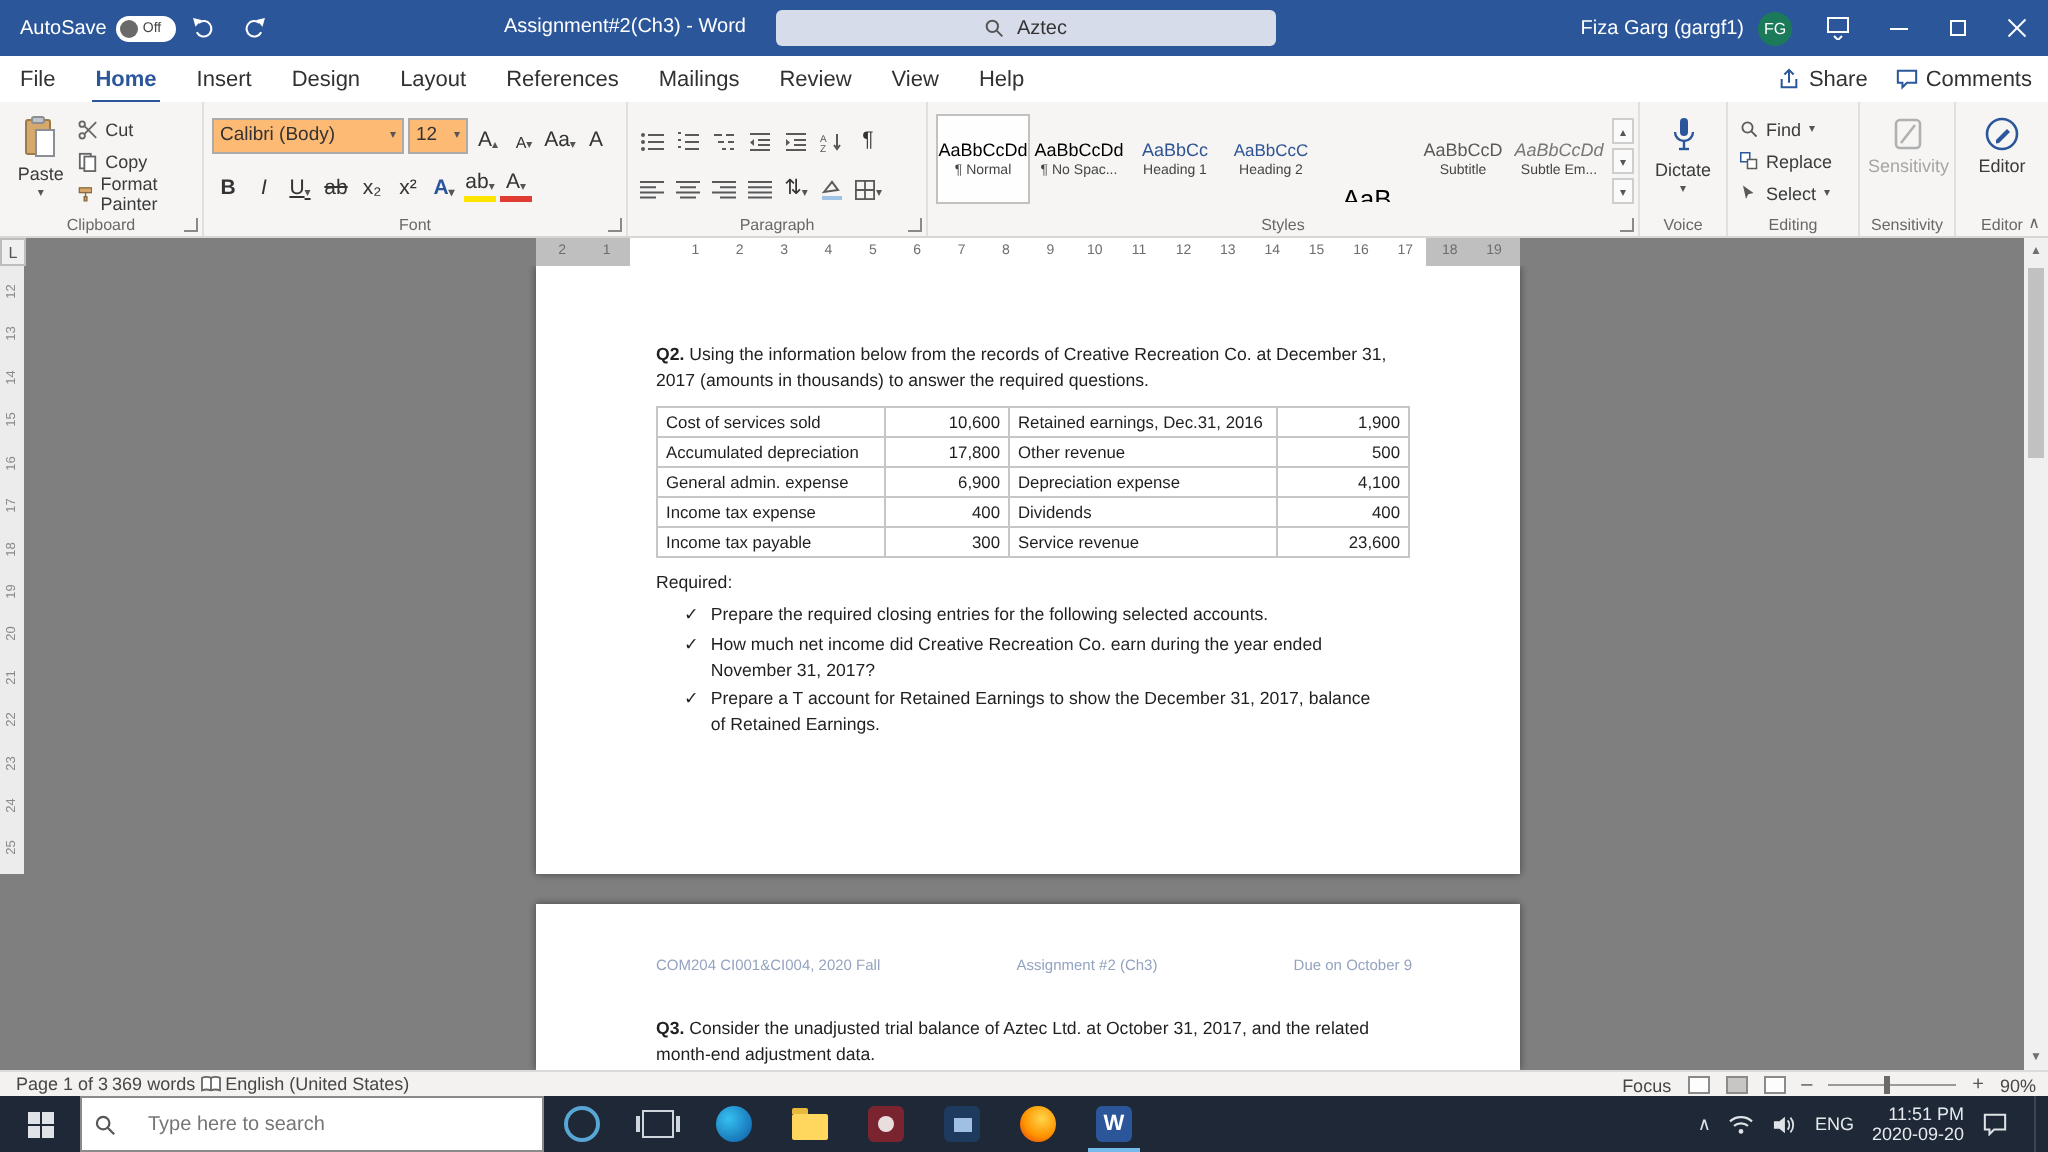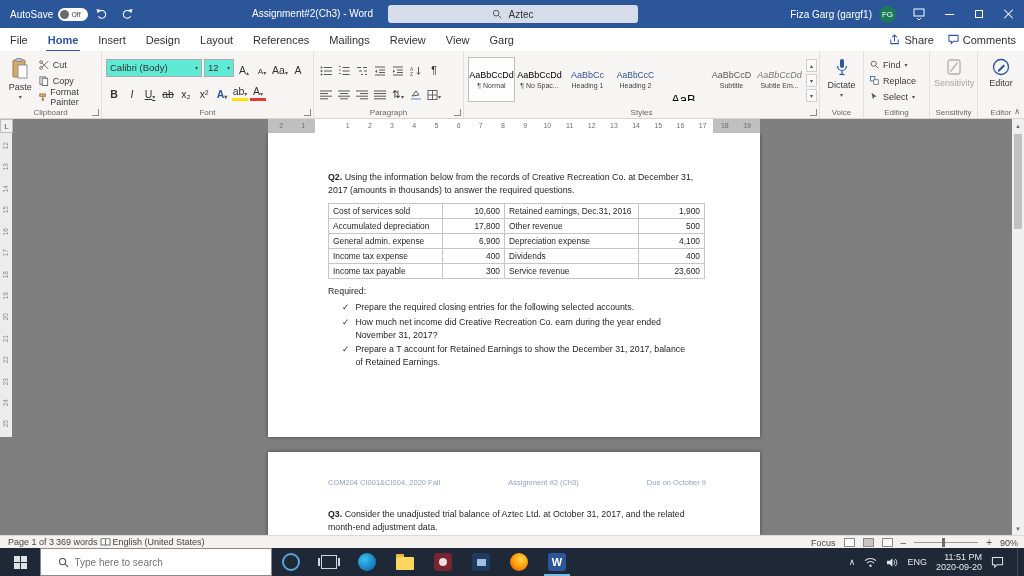--- a/index.html
+++ b/index.html
@@ -36,21 +36,21 @@
   
   .ribbon { position:absolute; top:51px; left:0; width:1024px; height:68px; background:#f6f5f4; border-bottom:1px solid #d8d6d4; display:flex; }
   .rgroup { position:relative; height:100%; border-right:1px solid #e2e0de; padding:4px 4px 14px 4px; display:flex; align-items:flex-start; }
   .glabel { position:absolute; bottom:1px; left:0; right:0; text-align:center; font-size:8px; color:#6a6867; }
   .launch { position:absolute; right:2px; bottom:2px; width:7px; height:7px; border-right:1px solid #8a8a8a; border-bottom:1px solid #8a8a8a; }
   .bigbtn { width:42px; height:100%; display:flex; flex-direction:column; align-items:center; padding-top:3px; font-size:9px; color:#3b3b3b; text-align:center; gap:2px; }
   .smallcol { display:flex; flex-direction:column; justify-content:flex-start; gap:1px; padding-top:2px; }
   .srow { display:flex; align-items:center; gap:4px; font-size:9px; color:#3b3b3b; height:15px; padding:0 2px; }
   .fp-rows { display:flex; flex-direction:column; gap:3px; padding-top:2px; }
   .rrow { display:flex; align-items:center; gap:2px; height:21px; }
-  .combo { background:#5eead4; border:1px solid #acaba9; height:18px; display:flex; align-items:center; justify-content:space-between; padding:0 3px; font-size:9.5px; color:#333; }
+  .combo { background:#fdba74; border:1px solid #acaba9; height:18px; display:flex; align-items:center; justify-content:space-between; padding:0 3px; font-size:9.5px; color:#333; }
   .sbtn { min-width:16px; height:18px; display:flex; align-items:flex-end; justify-content:center; font-size:10.5px; color:#333; padding-bottom:1px; }
   .caret { font-size:6px; color:#555; line-height:1; }
   .u-btn { text-decoration:underline; }
   .hl-btn { border-bottom:3px solid #ffe400; line-height:1; }
   .fc-btn { border-bottom:3px solid #e03c31; line-height:1; }
   .fx-btn { color:#2b579a; font-weight:bold; }
   .sub-s { font-size:8px; }
   .styles-gallery { display:flex; gap:1px; padding-top:2px; }
   .styleitem { width:47px; height:45px; display:flex; flex-direction:column; align-items:center; justify-content:center; gap:2px; border:1px solid transparent; overflow:hidden; }
   .styleitem.sel { border-color:#c3c1bf; background:#fefefe; }
@@ -107,21 +107,21 @@
   .viewic.sel { background:#c7c6c4; }
   .zoomtrack { position:relative; width:64px; height:1px; background:#9a9a9a; }
   .zoomthumb { position:absolute; left:28px; top:-4px; width:3px; height:9px; background:#6a6a6a; }
   .zsign { font-size:10px; color:#555; line-height:1; }
 
   
   .taskbar { position:absolute; top:548px; left:0; width:1024px; height:28px; background:#1e2836; display:flex; align-items:stretch; color:#e6e9ed; }
   .startbtn { width:40px; display:flex; align-items:center; justify-content:center; }
   .winlogo { display:grid; grid-template-columns:6px 6px; grid-template-rows:6px 6px; gap:1px; }
   .winlogo div { background:#dfe3e8; }
-  .tb-searchbox { width:232px; background:#fff; border:1px solid #8a8a8a; display:flex; align-items:center; padding:0 6px; gap:6px;justify-content:center; }
+  .tb-searchbox { width:232px; background:#fff; border:1px solid #8a8a8a; display:flex; align-items:center; padding:0 6px; gap:16px; }
   .tb-searchbox input { border:none; outline:none; font-size:10px; color:#5f5f5f; width:180px; font-family:"Liberation Sans",sans-serif; background:transparent; }
   .taskicon { width:38px; display:flex; align-items:center; justify-content:center; position:relative; }
   .taskicon.active::after { content:""; position:absolute; bottom:0; left:6px; right:6px; height:2px; background:#76b9ed; }
   .ci { width:18px; height:18px; border-radius:50%; }
   .cortana { border:2px solid #58a6d6; background:transparent; }
   .taskview { width:16px; height:14px; border:1px solid #cfd6dd; position:relative; }
   .taskview::before { content:""; position:absolute; left:-4px; top:2px; width:2px; height:8px; background:#cfd6dd; }
   .taskview::after { content:""; position:absolute; right:-4px; top:2px; width:2px; height:8px; background:#cfd6dd; }
   .edge { background:radial-gradient(circle at 35% 35%, #35c1f1, #0c59a4); }
   .folder { width:18px; height:13px; background:#ffd75e; border-radius:1px; position:relative; margin-top:3px; }
@@ -193,21 +193,21 @@
 <div class="tabrow">
   <div class="rtab">File</div>
   <div class="rtab active">Home</div>
   <div class="rtab">Insert</div>
   <div class="rtab">Design</div>
   <div class="rtab">Layout</div>
   <div class="rtab">References</div>
   <div class="rtab">Mailings</div>
   <div class="rtab">Review</div>
   <div class="rtab">View</div>
-  <div class="rtab">Garg</div>
+  <div class="rtab">Help</div>
   <div class="tabrow-right">
     <div class="trr-item">
       <svg class="ic" width="11" height="11" viewBox="0 0 12 12">
           <path d="M6 8 V1 M3.5 3.5 L6 1 l2.5 2.5" fill="none" stroke="#2b579a" stroke-width="1.1"></path>
           <path d="M2 6 v4.5 h8 V6" fill="none" stroke="#2b579a" stroke-width="1.1"></path>
         </svg>
       <span>Share</span>
     </div>
     <div class="trr-item">
       <svg class="ic" width="11" height="11" viewBox="0 0 12 12">

